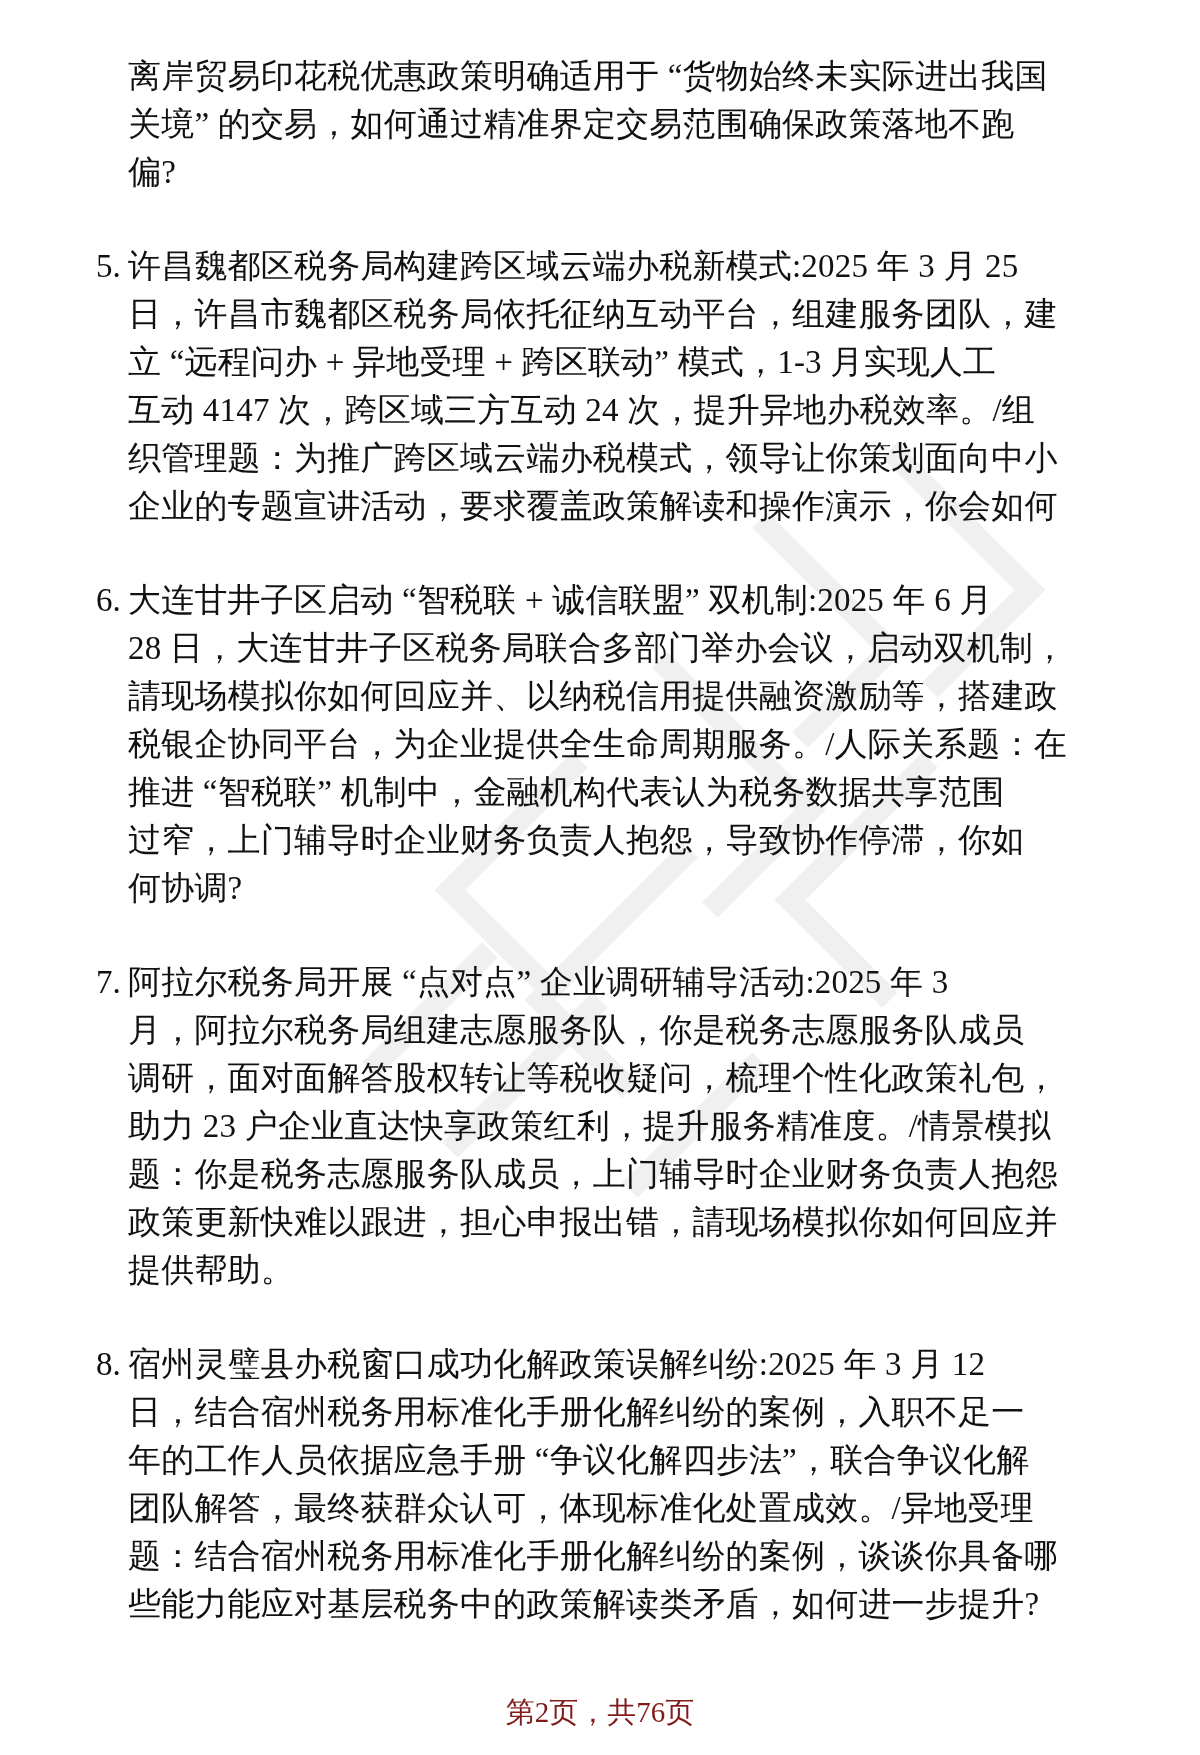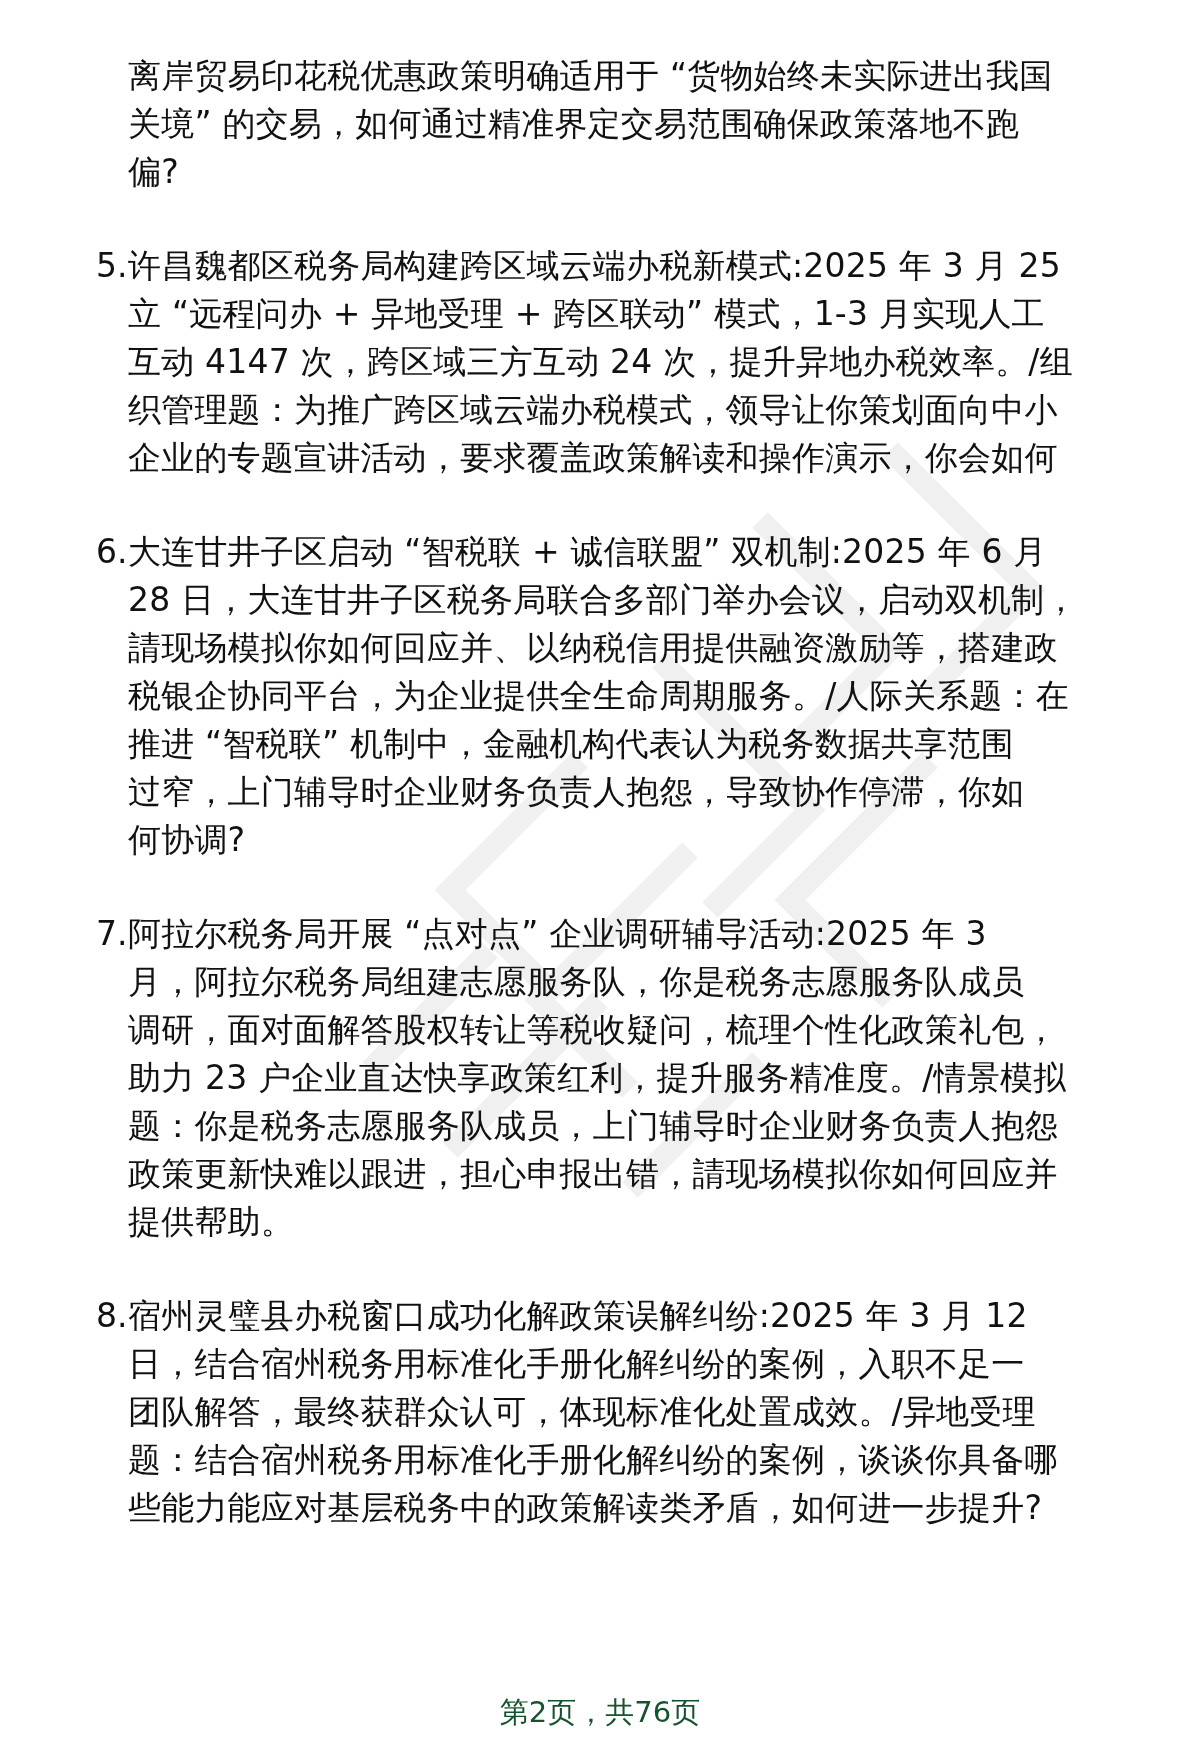--- a/index.html
+++ b/index.html
@@ -11,21 +11,21 @@
       width: 1200px;
       height: 1755px;
       position: relative;
       overflow: hidden;
       font-family: "DejaVu Sans", "Liberation Sans", sans-serif;
       color: #111111;
     }
     .page {
       position: absolute;
       left: 0; top: 0;
-      width: 1200px; height: 1755px;
+      width: 1200px; height: 1755px; font-family: Liberation Serif, serif;
     }
     .watermark {
       position: absolute;
       left: 330px;
       top: 430px;
       width: 760px;
       height: 820px;
       pointer-events: none;
       opacity: 0.55;
     }
@@ -58,21 +58,21 @@
       line-height: 48px;
     }
     .footer {
       position: absolute;
       left: 0;
       width: 1200px;
       top: 1692px;
       text-align: center;
       font-size: 29px;
       line-height: 40px;
-      color: #14532d;
+      color: #7f1d1d;
     }
   </style>
 </head>
 <body>
 
 <div class="page">
 
   <svg class="watermark" viewBox="0 0 760 820" xmlns="http://www.w3.org/2000/svg">
     <g fill="none" stroke="#e4e4e4" stroke-width="22" stroke-linejoin="miter">
       <path d="M560 20 L700 160 L600 260"></path>
@@ -91,20 +91,21 @@
 
     <div class="para">
       <div class="line">离岸贸易印花税优惠政策明确适用于 “货物始终未实际进出我国</div>
       <div class="line">关境” 的交易，如何通过精准界定交易范围确保政策落地不跑</div>
       <div class="line">偏?</div>
     </div>
 
     <div class="para gap">
       <span class="num">5.</span>
       <div class="line">许昌魏都区税务局构建跨区域云端办税新模式:2025 年 3 月 25</div>
+      <div class="line">日，许昌市魏都区税务局依托征纳互动平台，组建服务团队，建</div>
       <div class="line">立 “远程问办 + 异地受理 + 跨区联动” 模式，1-3 月实现人工</div>
       <div class="line">互动 4147 次，跨区域三方互动 24 次，提升异地办税效率。/组</div>
       <div class="line">织管理题：为推广跨区域云端办税模式，领导让你策划面向中小</div>
       <div class="line">企业的专题宣讲活动，要求覆盖政策解读和操作演示，你会如何</div>
     </div>
 
     <div class="para gap">
       <span class="num">6.</span>
       <div class="line">大连甘井子区启动 “智税联 + 诚信联盟” 双机制:2025 年 6 月</div>
       <div class="line">28 日，大连甘井子区税务局联合多部门举办会议，启动双机制，</div>
@@ -123,20 +124,21 @@
       <div class="line">助力 23 户企业直达快享政策红利，提升服务精准度。/情景模拟</div>
       <div class="line">题：你是税务志愿服务队成员，上门辅导时企业财务负责人抱怨</div>
       <div class="line">政策更新快难以跟进，担心申报出错，請现场模拟你如何回应并</div>
       <div class="line">提供帮助。</div>
     </div>
 
     <div class="para gap">
       <span class="num">8.</span>
       <div class="line">宿州灵璧县办税窗口成功化解政策误解纠纷:2025 年 3 月 12</div>
       <div class="line">日，结合宿州税务用标准化手册化解纠纷的案例，入职不足一</div>
+      <div class="line">年的工作人员依据应急手册 “争议化解四步法”，联合争议化解</div>
       <div class="line">团队解答，最终获群众认可，体现标准化处置成效。/异地受理</div>
       <div class="line">题：结合宿州税务用标准化手册化解纠纷的案例，谈谈你具备哪</div>
       <div class="line">些能力能应对基层税务中的政策解读类矛盾，如何进一步提升?</div>
     </div>
 
   </div>
 
   <div class="footer">第2页，共76页</div>
 </div>
 

